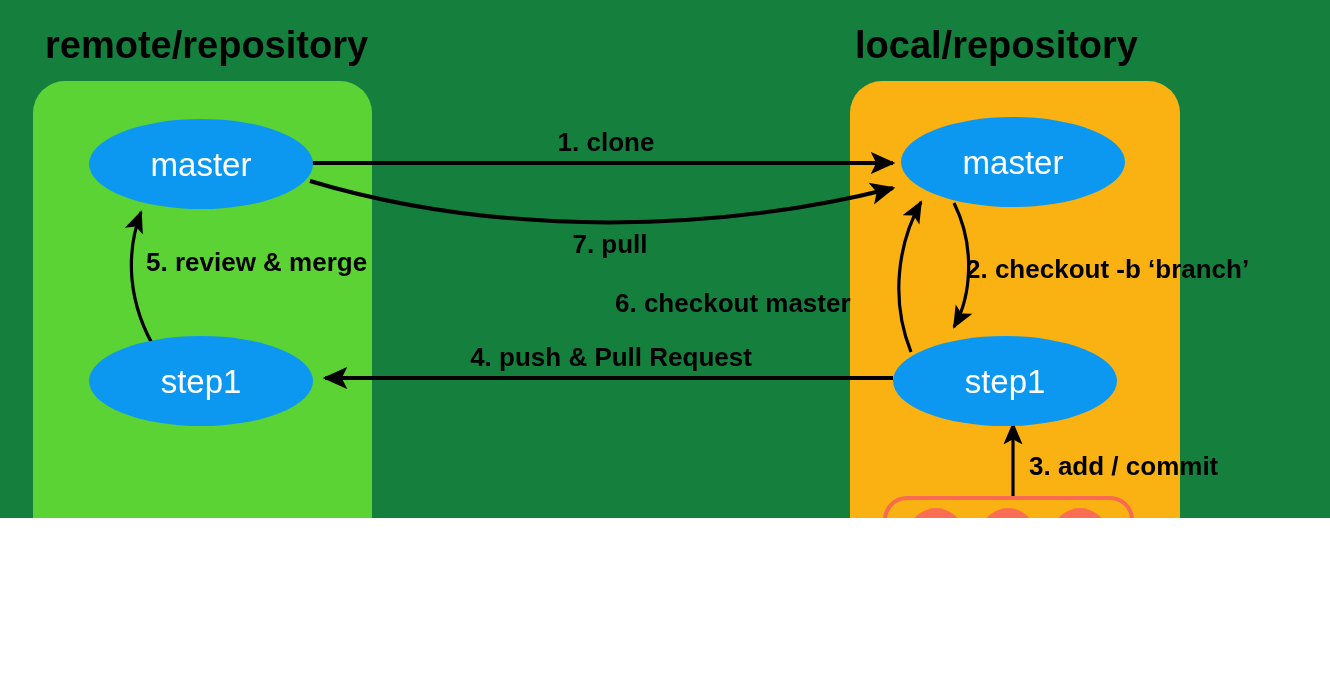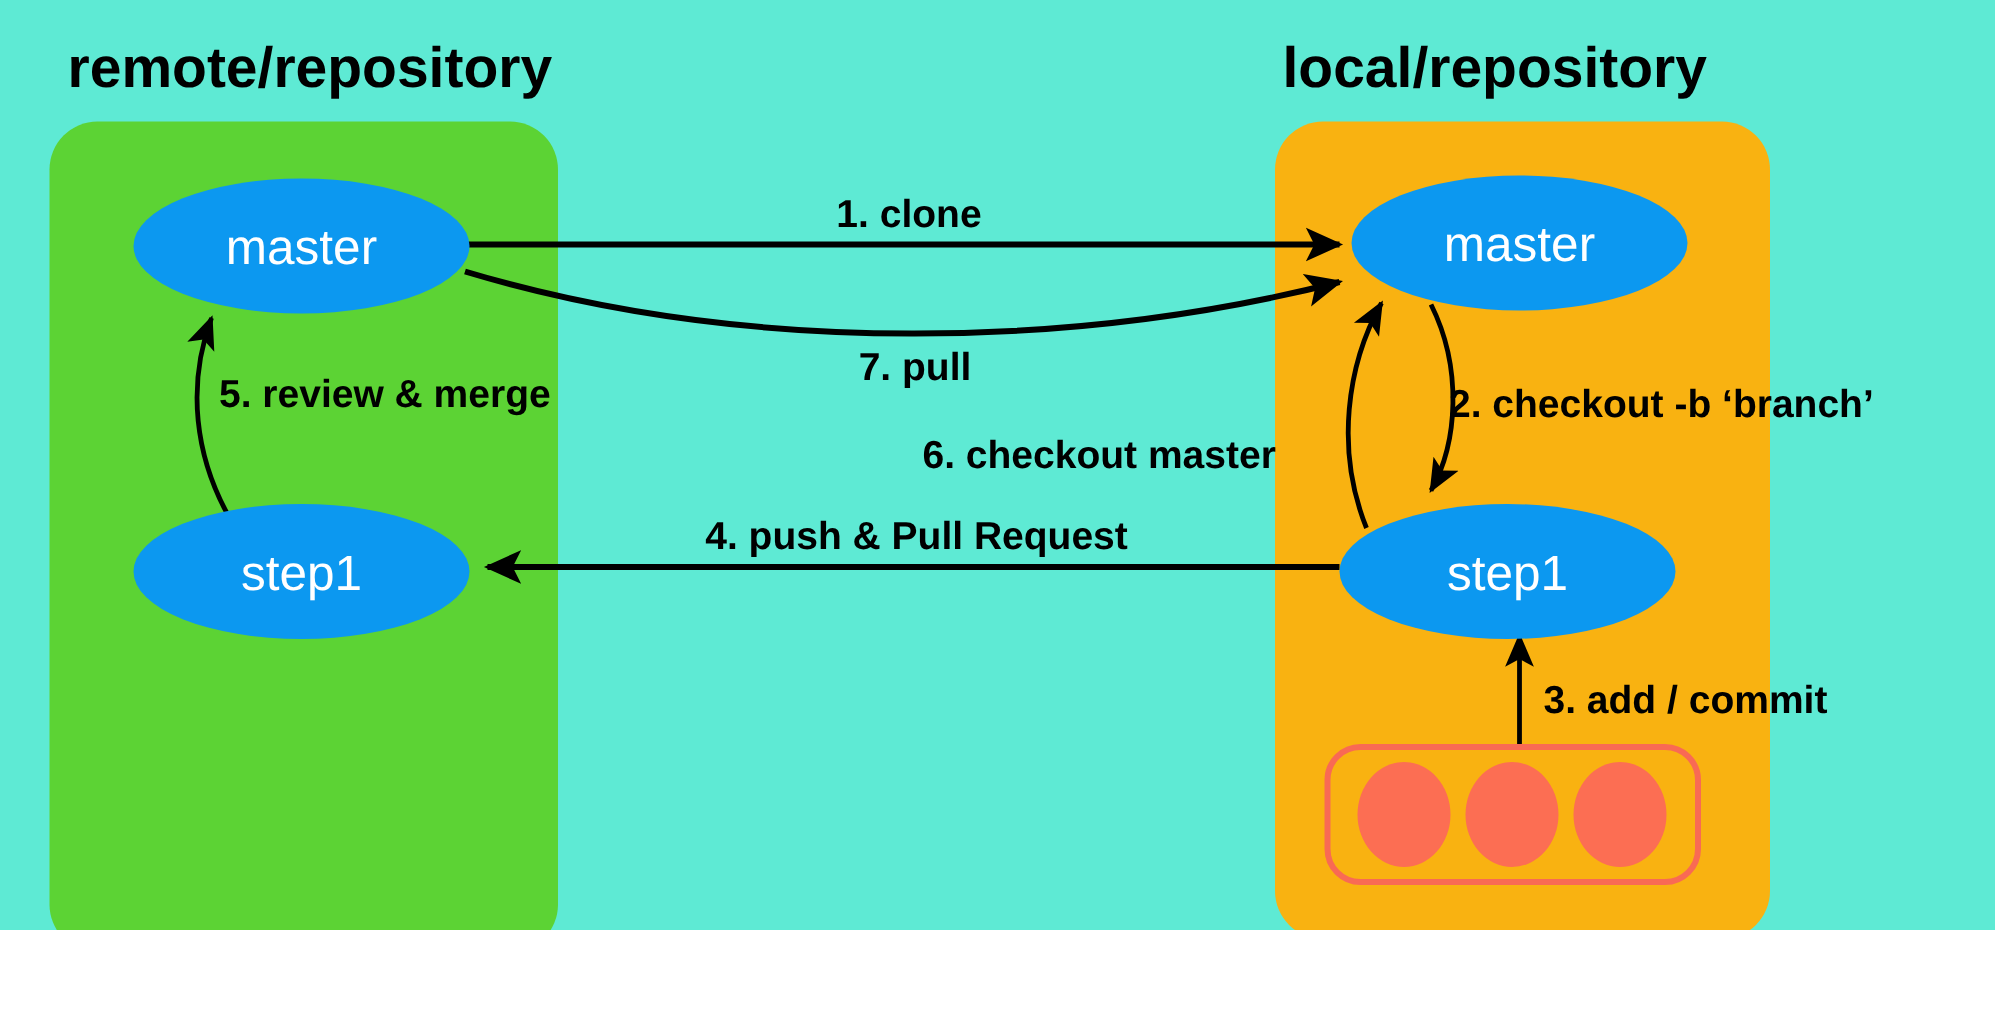--- a/index.html
+++ b/index.html
@@ -6,22 +6,22 @@
     margin: 0;
     padding: 0;
     background: #ffffff;
   }
   body {
     font-family: "Liberation Sans", sans-serif;
   }
   #canvas {
     position: relative;
     width: 1330px;
-    height: 620px;
-    background: #5eead4;
+    height: 518px;
+    background: #15803d;
     overflow: hidden;
   }
   #diagram-svg {
     position: absolute;
     left: 0;
     top: 0;
     width: 1330px;
     height: 674px;
   }
   .panel-title {

